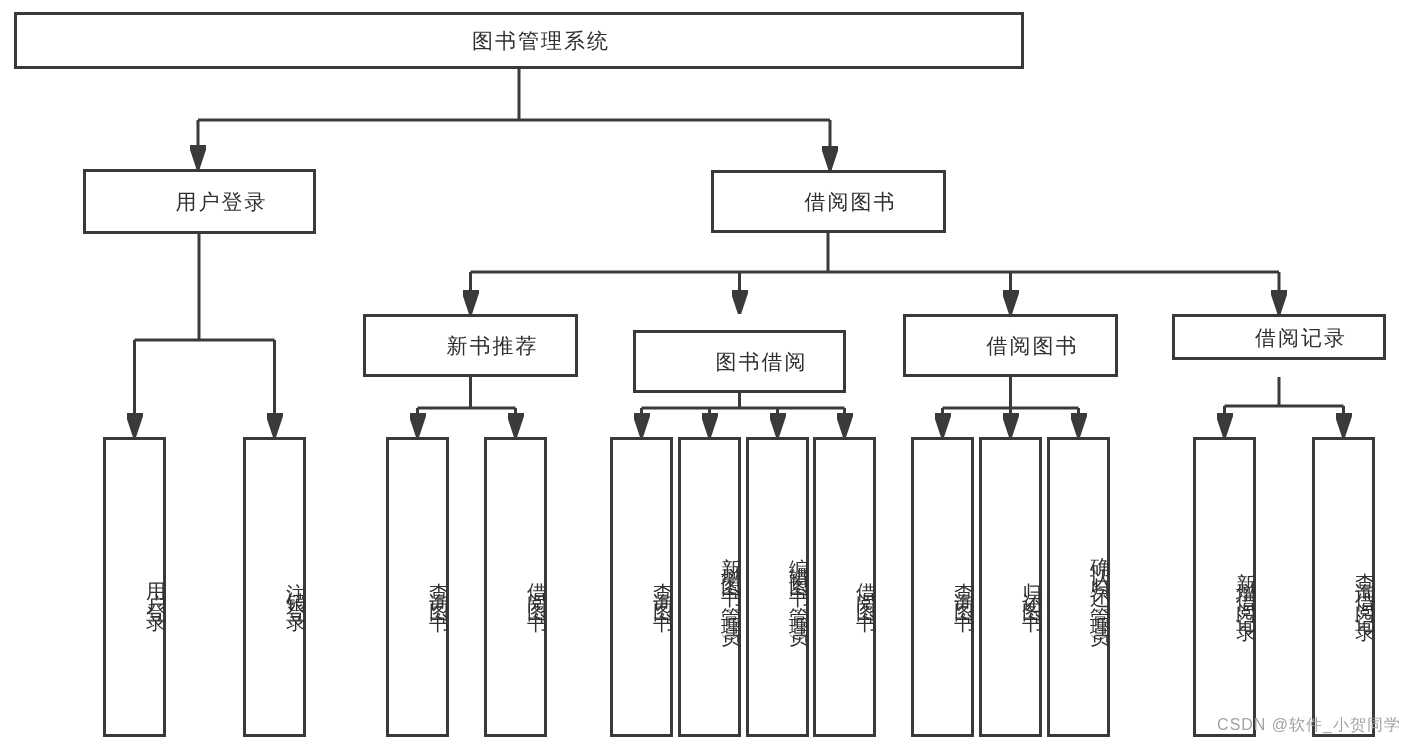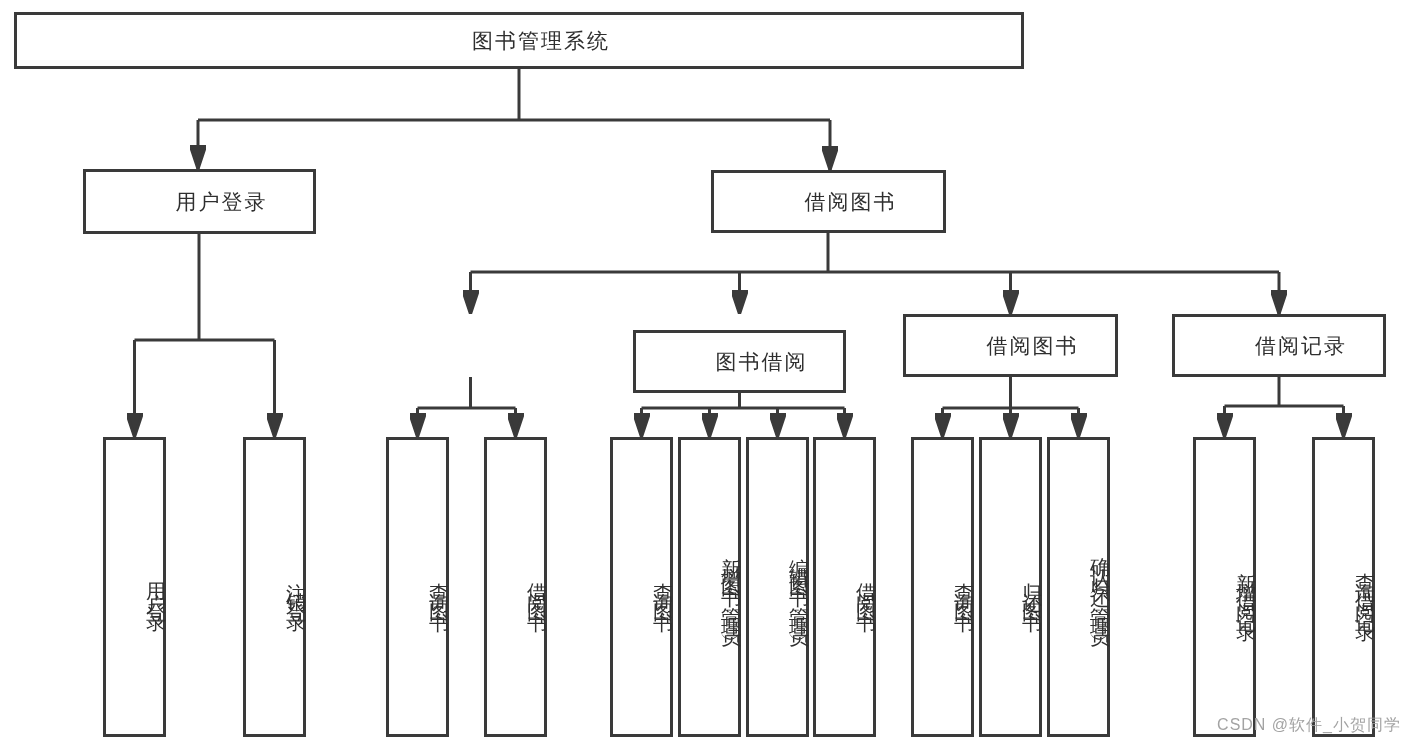--- a/index.html
+++ b/index.html
@@ -98,23 +98,24 @@
     <path d="M1224.5 406 H1343.5"></path>
     <path d="M1224.5 406 V437" marker-end="url(#arw)"></path>
     <path d="M1343.5 406 V437" marker-end="url(#arw)"></path>
   </svg>
 
   <div class="node h" style="left:14px;top:12px;width:1010px;height:57px;">图书管理系统</div>
 
   <div class="node h" style="left:83px;top:169px;width:233px;height:65px;">用户登录</div>
   <div class="node h" style="left:711px;top:170px;width:235px;height:63px;">借阅图书</div>
 
+  <div class="node h" style="left:363px;top:314px;width:215px;height:63px;">新书推荐</div>
   <div class="node h" style="left:633px;top:314px;width:213px;height:63px;margin-top:16px;">图书借阅</div>
   <div class="node h" style="left:903px;top:314px;width:215px;height:63px;">借阅图书</div>
-  <div class="node h" style="left:1172px;top:314px;width:214px;height:63px;">借阅记录</div>
+  <div class="node h" style="left:1172px;top:314px;width:214px;height:46px;">借阅记录</div>
 
   <div class="node leaf" style="left:103px;top:437px;width:63px;height:300px;">用户登录</div>
   <div class="node leaf" style="left:243px;top:437px;width:63px;height:300px;">注销登录</div>
 
   <div class="node leaf" style="left:386px;top:437px;width:63px;height:300px;">查询图书</div>
   <div class="node leaf" style="left:484px;top:437px;width:63px;height:300px;">借阅图书</div>
 
   <div class="node leaf" style="left:610px;top:437px;width:63px;height:300px;">查询图书</div>
   <div class="node leaf" style="left:678px;top:437px;width:63px;height:300px;">新增图书（管理员）</div>
   <div class="node leaf" style="left:746px;top:437px;width:63px;height:300px;">编辑图书（管理员）</div>

